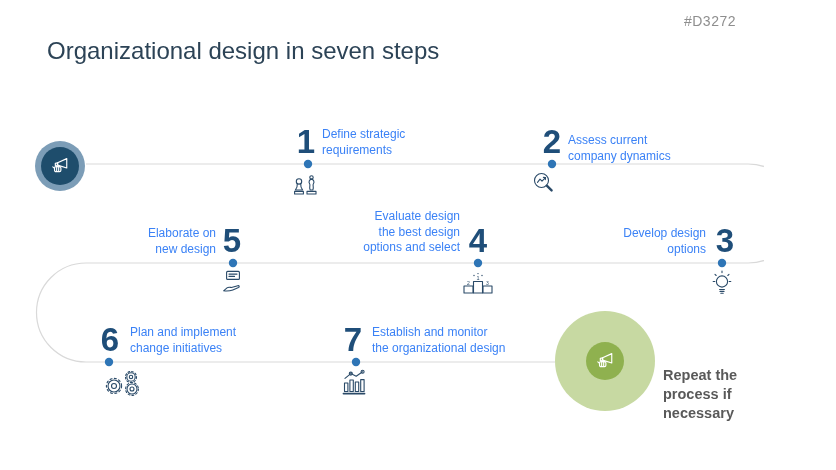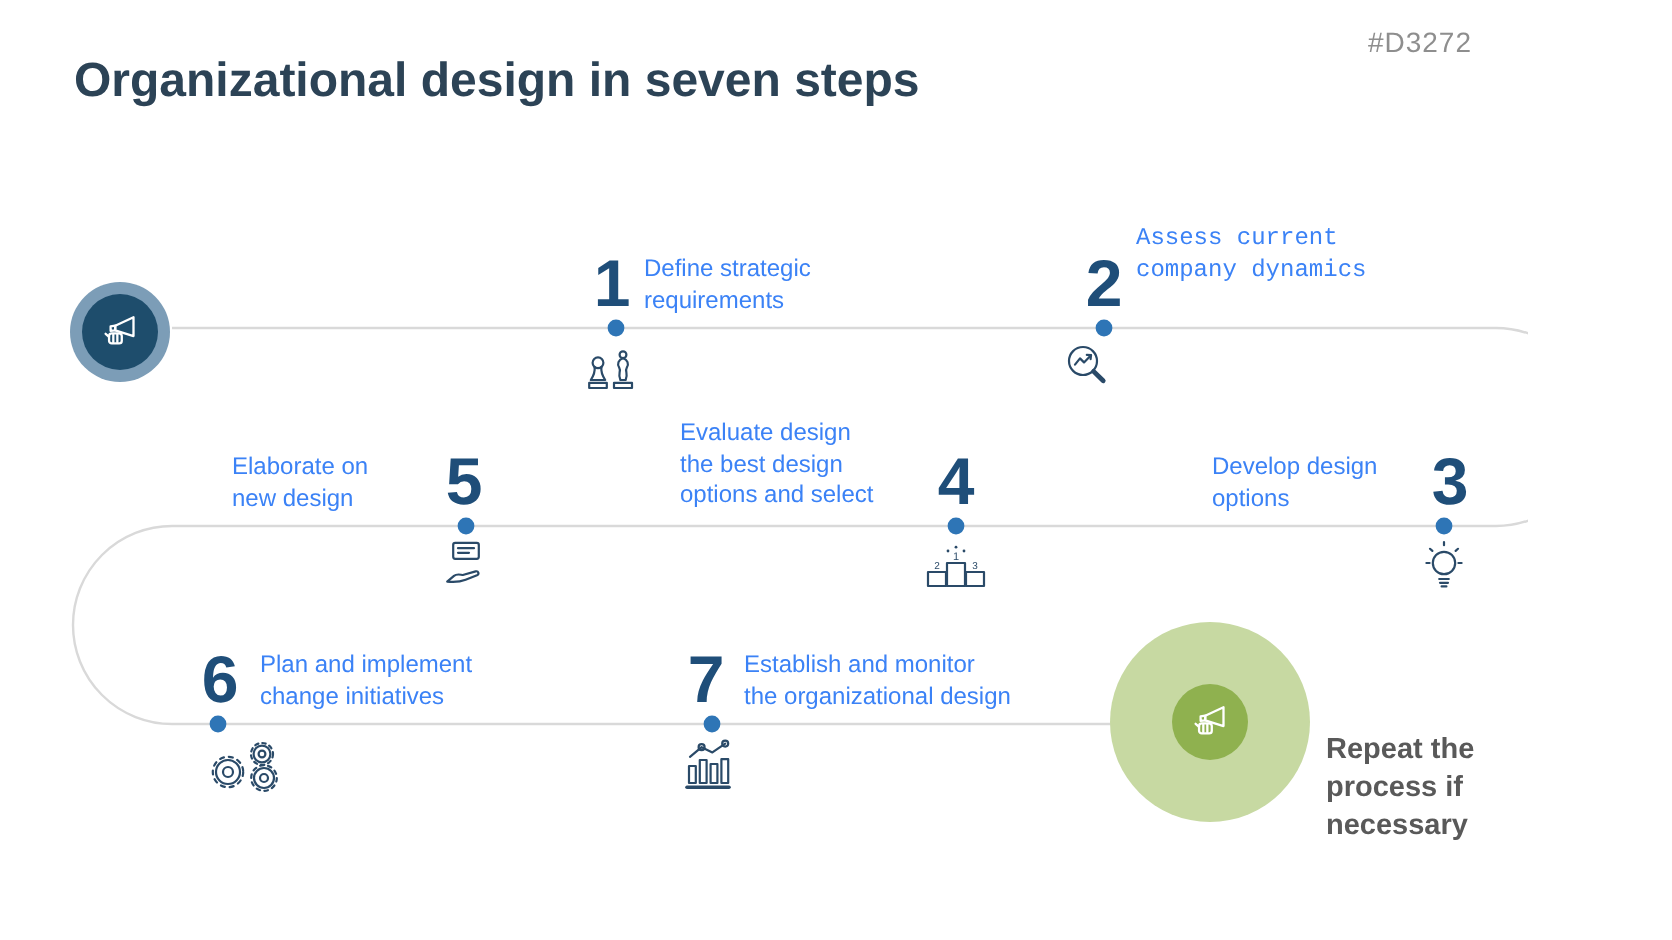--- a/index.html
+++ b/index.html
@@ -1,41 +1,41 @@
 <!DOCTYPE html>
 <html><head>
 <meta charset="utf-8">
 <style>
   html,body{margin:0;padding:0;background:#fff;}
   #slide{
     position:relative;width:764px;height:470px;background:#ffffff;
     font-family:"Liberation Sans",sans-serif;overflow:hidden;
   }
   .tag{position:absolute;top:13px;right:28px;font-size:14px;color:#8E8E8E;letter-spacing:.5px;}
-  .title{position:absolute;left:37px;top:27px;margin:0;font-size:24px;font-weight:700;color:#2C4356;}
+  .title{position:absolute;left:37px;top:27px;margin:10px;font-size:24px;font-weight:400;color:#2C4356;}
   svg.flow{position:absolute;left:0;top:0;}
   .track{fill:none;stroke:#D9D9D9;stroke-width:1.2;}
   .dot{fill:#2E75B6;}
   .badge-outer{position:absolute;left:35px;top:141px;width:50px;height:50px;border-radius:50%;
     background:#7C9DB7;display:flex;align-items:center;justify-content:center;}
   .badge-inner{width:38px;height:38px;border-radius:50%;background:#1E4D6C;
     display:flex;align-items:center;justify-content:center;}
   .badge-green-outer{position:absolute;left:555px;top:311px;width:100px;height:100px;border-radius:50%;
     background:#C7D9A2;display:flex;align-items:center;justify-content:center;}
   .badge-green-inner{width:38px;height:38px;border-radius:50%;background:#8FB14F;
     display:flex;align-items:center;justify-content:center;}
   .label{position:absolute;font-weight:700;color:#595959;}
   .start-label{left:90px;top:127px;font-size:12.5px;line-height:15.5px;}
   .end-label{left:663px;top:332px;font-size:14.5px;line-height:19px;margin-top:34px;}
   .label span{display:block;}
   .num{position:absolute;width:30px;text-align:center;font-size:33px;line-height:30px;
     font-weight:700;color:#1F4E79;}
   .desc{position:absolute;font-size:12px;line-height:15.5px;color:#3b82f6;}
   .desc span{display:block;}
-  .desc-r{}
+  .desc-r{text-align:right;}
   .icon{position:absolute;}
   .icon svg{display:block;}
   .ink{stroke:#2A4A68;stroke-width:1.1;fill:none;stroke-linecap:round;stroke-linejoin:round;}
   .wink{stroke:#ffffff;stroke-width:1.2;fill:none;stroke-linecap:round;stroke-linejoin:round;}
 </style>
 </head>
 <body>
 
 <div id="slide">
 
@@ -79,21 +79,21 @@
         <rect class="ink" x="3.6" y="17.4" width="8.8" height="2.6"></rect>
         <circle class="ink" cx="20.5" cy="3.4" r="1.7"></circle>
         <path class="ink" d="M20.5 5.1 C18.2 5.8 17.4 8 18.6 9.8 C19.1 10.6 19 11.4 18.8 12.3 C18.4 14.1 18.9 15.2 19.2 16 L21.8 16 C22.1 15.2 22.6 14.1 22.2 12.3 C22 11.4 21.9 10.6 22.4 9.8 C23.6 8 22.8 5.8 20.5 5.1 Z"></path>
         <rect class="ink" x="16" y="17.4" width="9" height="2.6"></rect>
       </svg>
     </div>
   </div>
 
   <div>
     <div class="num" style="left:537px;top:127px;">2</div>
-    <div class="desc" style="left:568px;top:112px;font-family:Liberation Mono, monospace;">
+    <div class="desc" style="left:568px;top:133px;">
       <span>Assess current</span>
       <span>company dynamics</span>
     </div>
     <div class="icon" style="left:530px;top:170px;">
       <svg width="30" height="30" viewBox="0 0 30 30">
         <circle class="ink" cx="11.5" cy="10.5" r="7"></circle>
         <polyline class="ink" points="7.5,12.3 10,9.2 12,11.2 15.5,7.6"></polyline>
         <polyline class="ink" points="13.4,7.4 15.5,7.6 15.3,9.6"></polyline>
         <line class="ink" style="stroke-width:2.4" x1="16.8" y1="15.7" x2="21.6" y2="20.4"></line>
       </svg>

